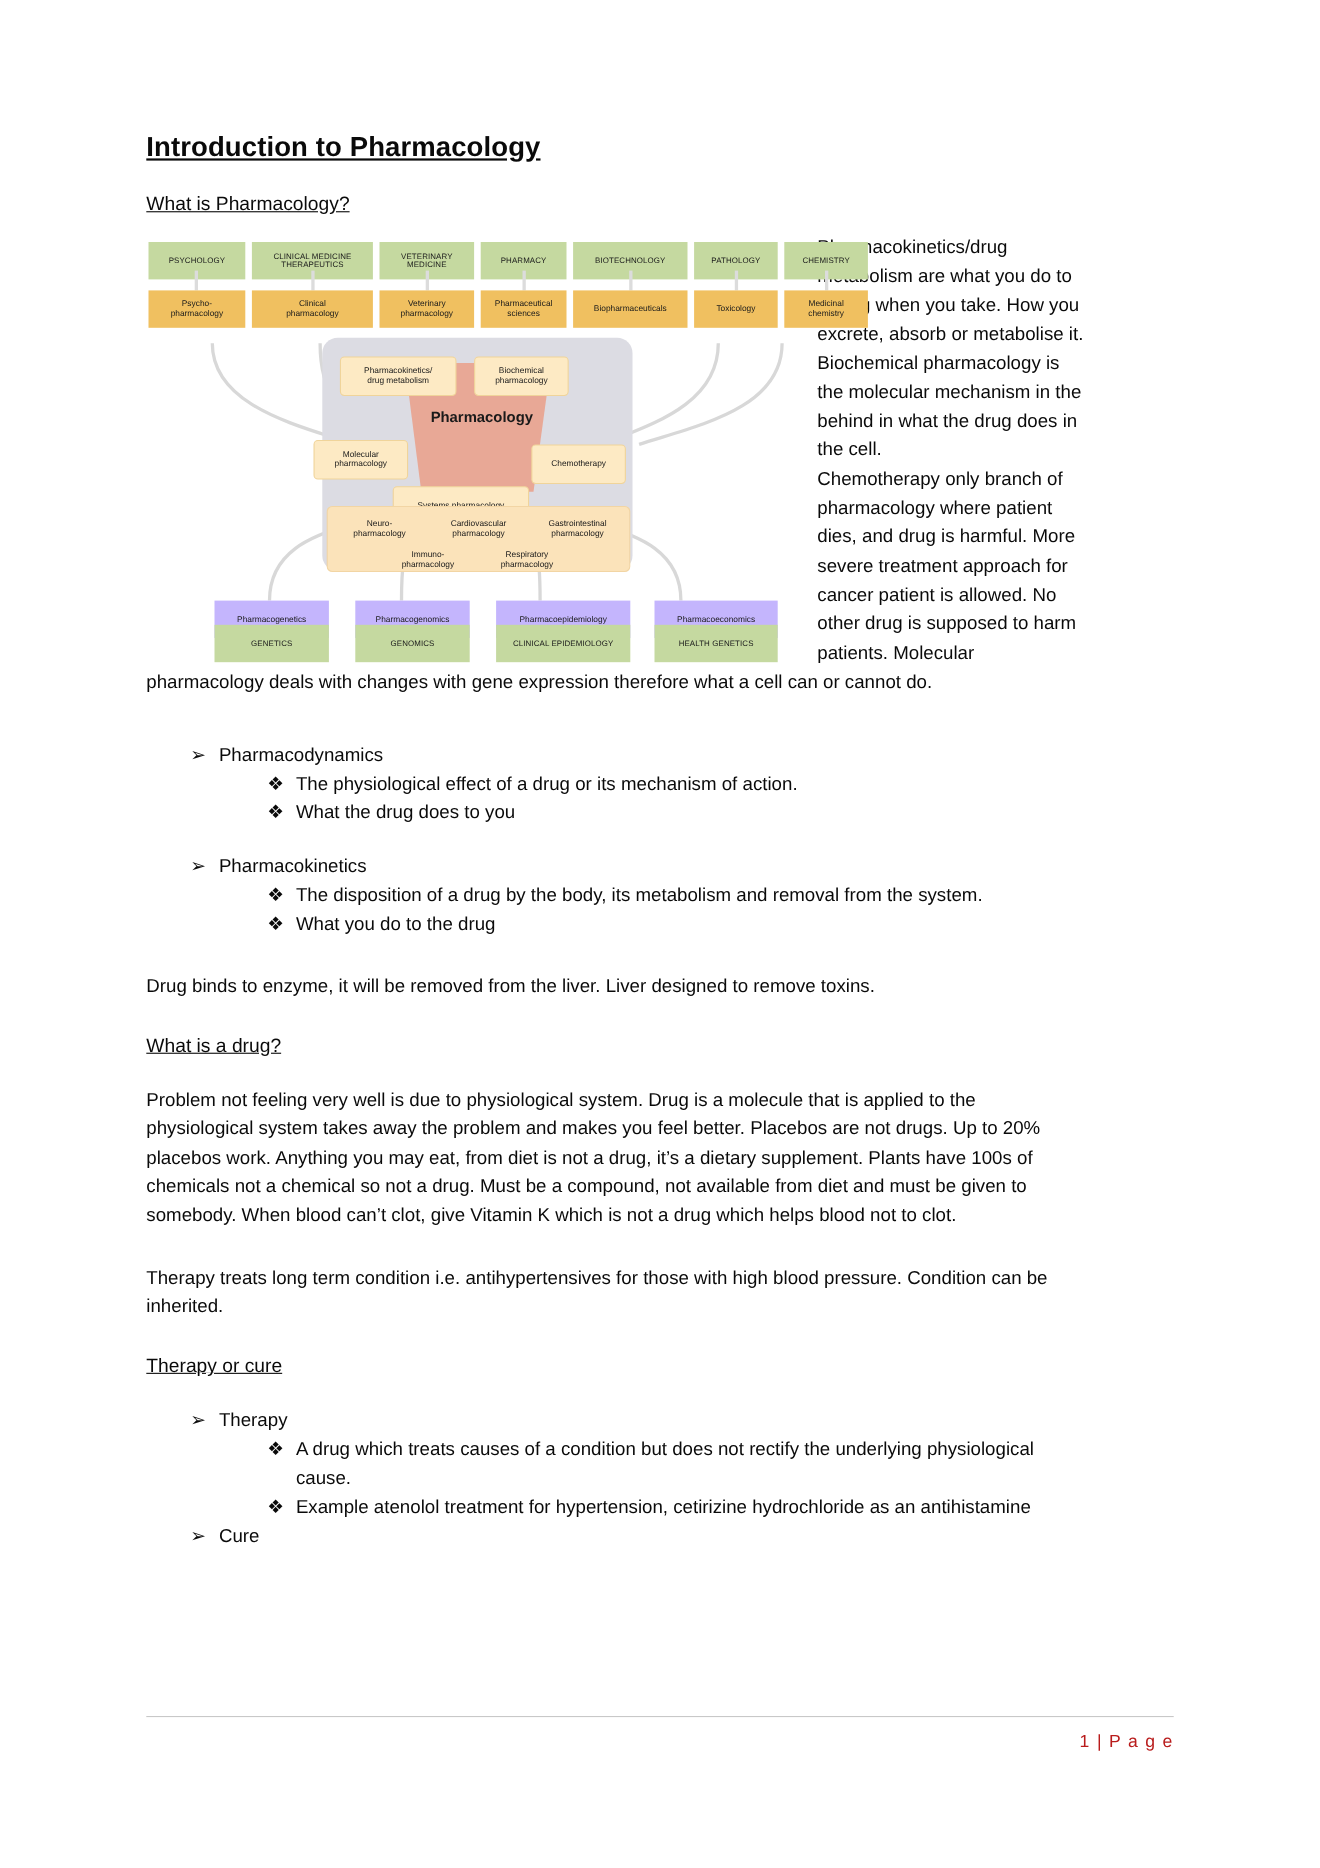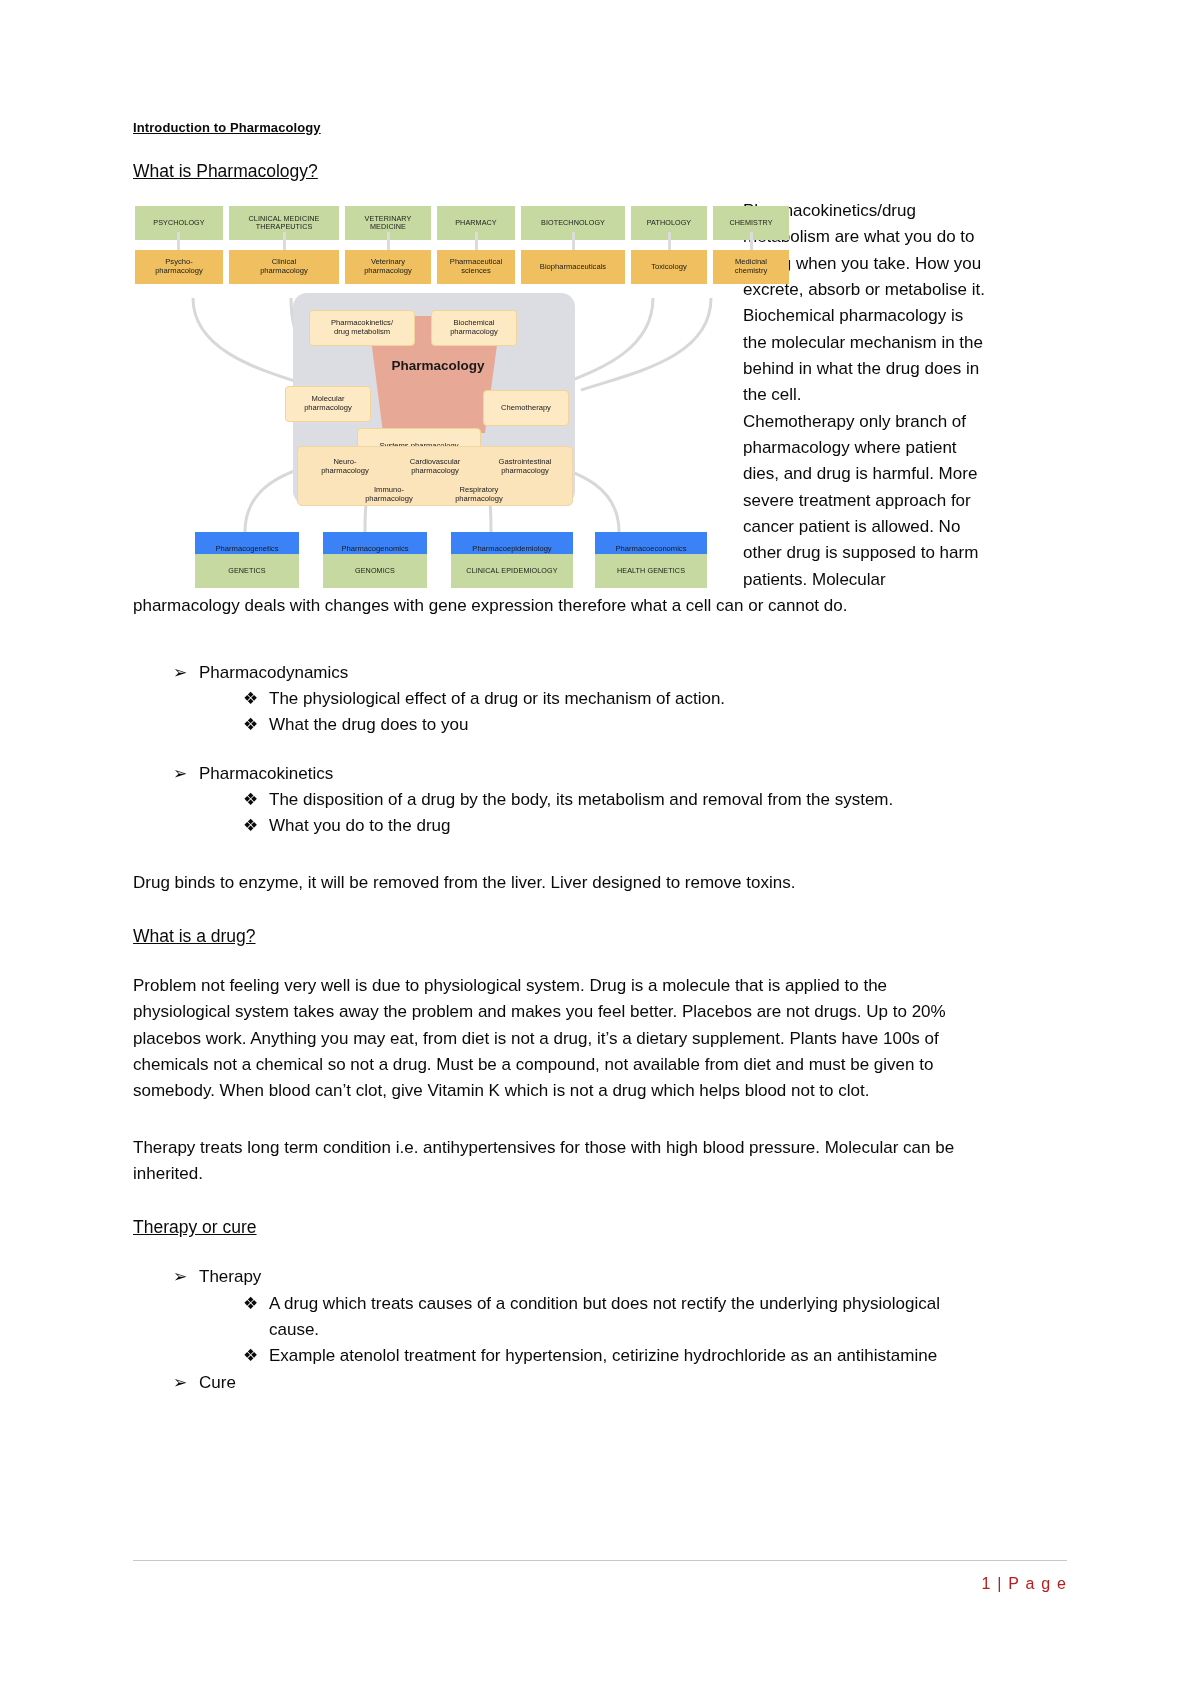--- a/index.html
+++ b/index.html
@@ -18,21 +18,21 @@
     background: #ffffff;
     overflow: hidden;
   }
   .content {
     position: absolute;
     left: 133px;
     top: 120px;
     width: 852px;
   }
   h1.doc-title {
-    font-size: 13px;
+    font-size: 25px;
     font-weight: bold;
     text-decoration: underline;
     margin: 0 0 26px 0;
     letter-spacing: 0.1px;
   }
   .section-head {
     font-size: 17.5px;
     text-decoration: underline;
     margin: 0 0 16px 0;
   }
@@ -76,21 +76,21 @@
   .green {
     background: #c5d9a0;
     font-size: 7.2px;
     letter-spacing: 0.1px;
   }
   .orange {
     background: #f0c060;
     font-size: 7.6px;
   }
   .orange-lt {
-    background: #3b82f6;
+    background: #c4b5fd;
     font-size: 7.6px;
   }
   .cream {
     background: #fdeac4;
     border: 1px solid #f0d49a;
     border-radius: 4px;
     font-size: 7.6px;
   }
   .cream-flat {
     background: #fdeac4;
@@ -292,21 +292,21 @@
     <div class="gap-sm"></div>
 
     <div class="section-head">What is a drug?</div>
 
     <div class="gap-sm"></div>
 
     <p class="body-text">Problem not feeling very well is due to physiological system. Drug is a molecule that is applied to the physiological system takes away the problem and makes you feel better. Placebos are not drugs. Up to 20% placebos work. Anything you may eat, from diet is not a drug, it’s a dietary supplement. Plants have 100s of chemicals not a chemical so not a drug. Must be a compound, not available from diet and must be given to somebody. When blood can’t clot, give Vitamin K which is not a drug which helps blood not to clot.</p>
 
     <div class="gap-sm"></div>
 
-    <p class="body-text">Therapy treats long term condition i.e. antihypertensives for those with high blood pressure. Molecular can be inherited.</p>
+    <p class="body-text">Therapy treats long term condition i.e. antihypertensives for those with high blood pressure. Condition can be inherited.</p>
 
     <div class="gap-sm"></div>
 
     <div class="section-head">Therapy or cure</div>
 
     <div class="gap-sm"></div>
 
     <div class="lvl1">
       <span class="bullet">➢</span>
       <span>Therapy</span>

